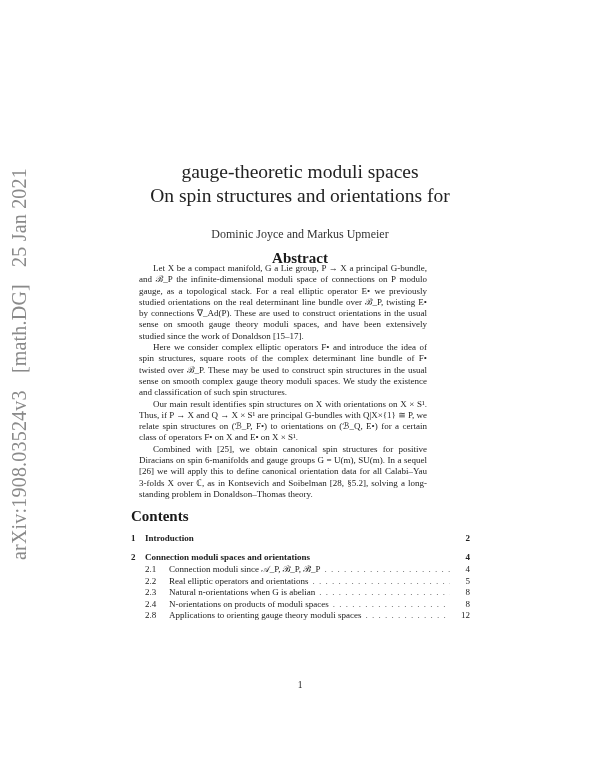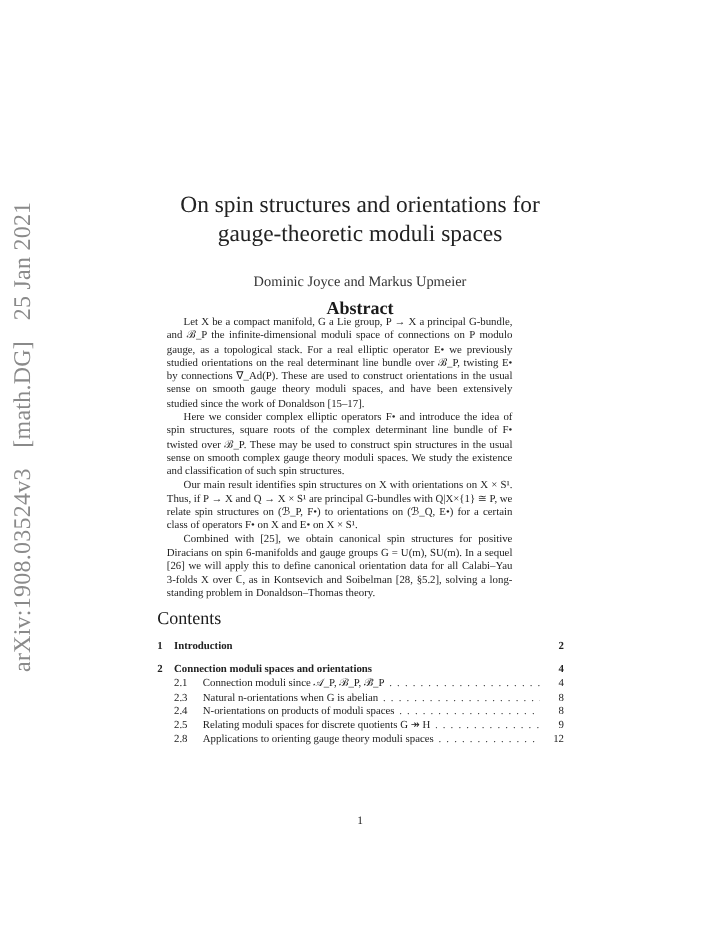--- a/index.html
+++ b/index.html
@@ -13,21 +13,21 @@
            font-family:"Liberation Serif", serif; font-size:19.5px; line-height:24px; color:#222; }
   .authors { position:absolute; left:120px; width:360px; top:227px; text-align:center;
              font-family:"Liberation Serif", serif; font-size:12px; color:#333; }
   .abstract-head { position:absolute; left:120px; width:360px; top:250px; text-align:center;
                    font-family:"Liberation Serif", serif; font-weight:bold; font-size:15px; }
   .abstract { position:absolute; left:139px; width:288px; top:263px;
               font-family:"Liberation Serif", serif; font-size:9px; line-height:11.3px;
               text-align:justify; color:#222; }
   .abstract p { margin:0; text-indent:14px; }
   .contents-head { position:absolute; left:131px; top:508px; font-family:"Liberation Serif", serif;
-                   font-weight:normal; font-size:15px; }
+                   font-weight:bold; font-size:15px; }
   .toc { position:absolute; left:131px; width:339px; top:533px;
          font-family:"Liberation Serif", serif; font-size:9px; color:#222; }
   .toc-row { display:flex; align-items:baseline; height:11.5px; }
   .toc-sec { font-weight:bold; margin-top:7px; margin-bottom:1px; }
   .toc-sec:first-child { margin-top:0; }
   .num { width:14px; }
   .sub .num { width:27px; padding-left:14px; box-sizing:content-box; }
   .sub .num { width:24px; }
   .lbl { white-space:nowrap; }
   .dots { flex:1; overflow:hidden; white-space:nowrap; color:#444; margin:0 4px; letter-spacing:3px; }
@@ -40,22 +40,22 @@
 </head>
 <body>
 
 <div class="arxiv">
   <span>arXiv:1908.03524v3</span>
   <span>[math.DG]</span>
   <span>25 Jan 2021</span>
 </div>
 
 <div class="title">
+  <div>gauge-theoretic moduli spaces</div>
   <div>On spin structures and orientations for</div>
-  <div>gauge-theoretic moduli spaces</div>
 </div>
 
 <div class="authors">Dominic Joyce and Markus Upmeier</div>
 
 <div class="abstract-head">Abstract</div>
 
 <div class="abstract">
   <p>Let X be a compact manifold, G a Lie group, P → X a principal G-bundle, and ℬ_P the infinite-dimensional moduli space of connections on P modulo gauge, as a topological stack. For a real elliptic operator E• we previously studied orientations on the real determinant line bundle over ℬ_P, twisting E• by connections ∇_Ad(P). These are used to construct orientations in the usual sense on smooth gauge theory moduli spaces, and have been extensively studied since the work of Donaldson [15–17].</p>
   <p>Here we consider complex elliptic operators F• and introduce the idea of spin structures, square roots of the complex determinant line bundle of F• twisted over ℬ_P. These may be used to construct spin structures in the usual sense on smooth complex gauge theory moduli spaces. We study the existence and classification of such spin structures.</p>
   <p>Our main result identifies spin structures on X with orientations on X × S¹. Thus, if P → X and Q → X × S¹ are principal G-bundles with Q|X×{1} ≅ P, we relate spin structures on (ℬ_P, F•) to orientations on (ℬ_Q, E•) for a certain class of operators F• on X and E• on X × S¹.</p>
@@ -77,38 +77,38 @@
     <span class="filler"></span>
     <span class="pg">4</span>
   </div>
   <div class="toc-row sub">
     <span class="num">2.1</span>
     <span class="lbl">Connection moduli since 𝒜_P, ℬ_P, ℬ̄_P</span>
     <span class="dots"></span>
     <span class="pg">4</span>
   </div>
   <div class="toc-row sub">
+    <span class="num">2.2</span>
+    <span class="lbl">Real elliptic operators and orientations</span>
+    <span class="dots"></span>
+    <span class="pg">5</span>
+  </div>
+  <div class="toc-row sub">
     <span class="num">2.3</span>
     <span class="lbl">Natural n-orientations when G is abelian</span>
     <span class="dots"></span>
     <span class="pg">8</span>
   </div>
   <div class="toc-row sub">
     <span class="num">2.4</span>
     <span class="lbl">N-orientations on products of moduli spaces</span>
     <span class="dots"></span>
     <span class="pg">8</span>
   </div>
   <div class="toc-row sub">
-    <span class="num">2.5</span>
-    <span class="lbl">Relating moduli spaces for discrete quotients G ↠ H</span>
-    <span class="dots"></span>
-    <span class="pg">9</span>
-  </div>
-  <div class="toc-row sub">
     <span class="num">2.8</span>
     <span class="lbl">Applications to orienting gauge theory moduli spaces</span>
     <span class="dots"></span>
     <span class="pg">12</span>
   </div>
 </div>
 
 <div class="page-num">1</div>
 
 </body></html>

